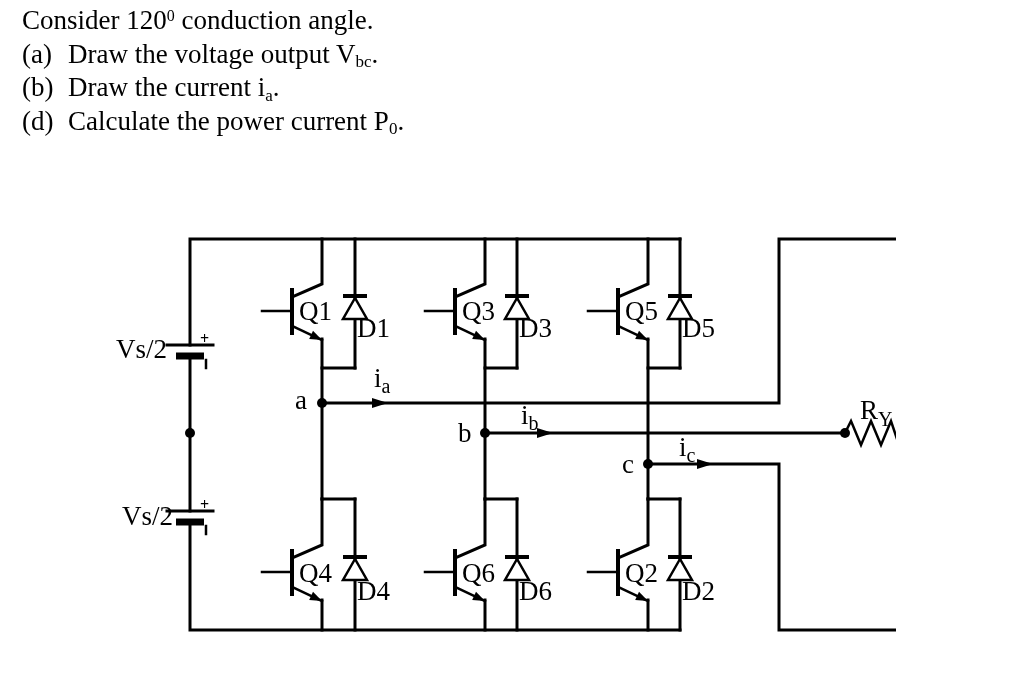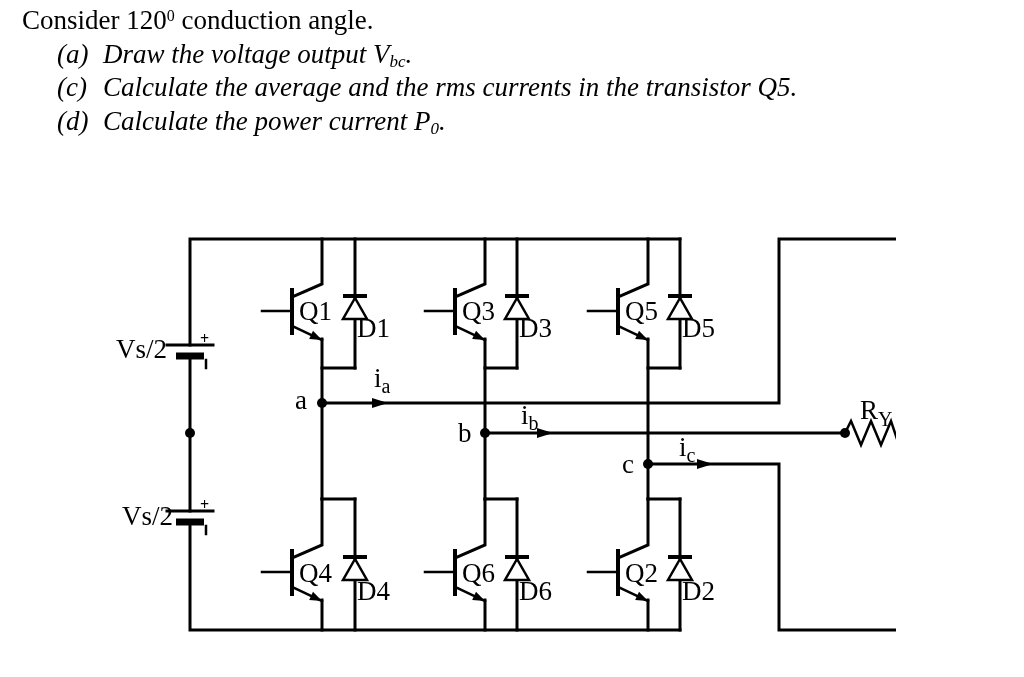--- a/index.html
+++ b/index.html
@@ -1,20 +1,20 @@
 <!DOCTYPE html>
 <html><head>
 <meta charset="utf-8">
 <style>
   html,body{margin:0;padding:0;background:#fff;}
   #page{position:relative;width:896px;height:677px;background:#fff;overflow:hidden;
         font-family:"Liberation Serif", serif;color:#000;}
   .problem{position:absolute;left:22px;top:4px;font-size:27px;}
   .pline{height:33.5px;line-height:33.5px;white-space:nowrap;}
-  .pline.indent{margin-left:35px;font-style:italic;}
+  .pline.indent{}
   .item-label{display:inline-block;width:46px;}
   .problem sub{font-size:17px;vertical-align:baseline;position:relative;top:0.28em;line-height:0;}
   .problem sup{font-size:16px;vertical-align:baseline;position:relative;top:-0.5em;line-height:0;}
   svg{position:absolute;left:0;top:0;}
   svg text{font-family:"Liberation Serif", serif;font-size:27px;fill:#000;}
   svg .svgsub{font-size:20px;}
   svg .plus{font-size:16px;font-weight:bold;}
   .wire{stroke:#000;stroke-width:3;fill:none;stroke-linecap:square;stroke-linejoin:miter;}
   .thin{stroke:#000;stroke-width:2.5;fill:none;stroke-linecap:square;}
   .bar{stroke:#000;stroke-width:4;fill:none;stroke-linecap:butt;}
@@ -23,21 +23,21 @@
   .dtri{fill:#fff;stroke:#000;stroke-width:2.5;stroke-linejoin:miter;}
 </style>
 </head>
 <body>
 
 <div id="page">
 
   <div class="problem">
     <div class="pline"><span>Consider 120</span><sup>0</sup><span> conduction angle.</span></div>
     <div class="pline indent"><span class="item-label">(a)</span><span>Draw the voltage output V</span><sub>bc</sub><span>.</span></div>
-    <div class="pline indent"><span class="item-label">(c)</span><span>Calculate the average and the rms currents in the transistor Q5.</span></div>
+    <div class="pline indent"><span class="item-label">(b)</span><span>Draw the current i</span><sub>a</sub><span>.</span></div>
     <div class="pline indent"><span class="item-label">(d)</span><span>Calculate the power current P</span><sub>0</sub><span>.</span></div>
   </div>
 
   <svg width="1024" height="677" viewBox="0 0 1024 677">
 
     <path class="wire" d="M680,239 H190 V345"></path>
     <path class="wire" d="M190,357 V511"></path>
     <path class="wire" d="M190,523 V630 H680"></path>
 
     <g>

